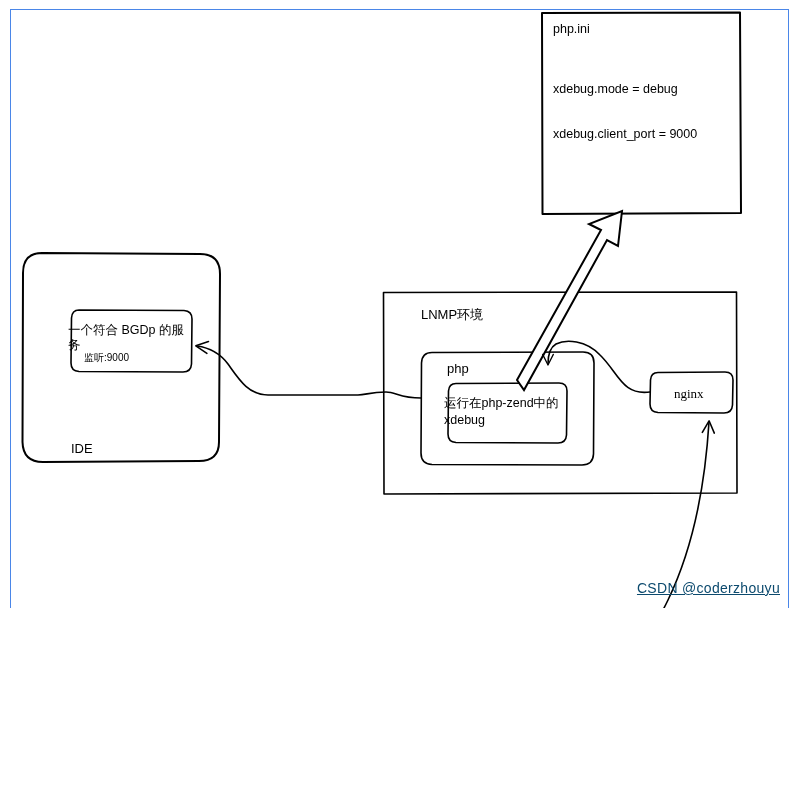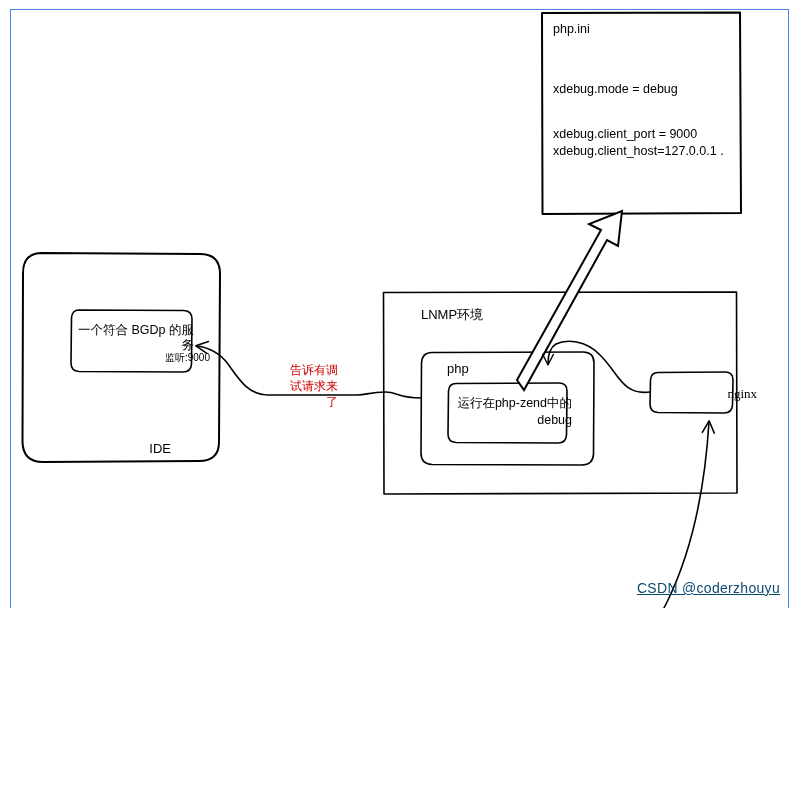--- a/index.html
+++ b/index.html
@@ -31,21 +31,21 @@
     top: 0;
     width: 798px;
     height: 807px;
   }
   .lbl {
     position: absolute;
     font-size: 13px;
     color: #000000;
     line-height: 1.45;
     white-space: pre-line;
-    text-align: right;
+    text-align: left;
   }
   .lbl.left { text-align: left; }
   .mono-ini {
     font-size: 12.5px;
     color: #000000;
     white-space: nowrap;
   }
   #watermark {
     position: absolute;
     right: 18px;
@@ -124,38 +124,34 @@
     </g>
 
     <g>
       <path d="M 388 751 C 520 751 620 700 668 600 C 698 538 706 470 709 422" fill="none" stroke="#000000" stroke-width="1.6" stroke-linecap="round" marker-end="url(#ah)"></path>
     </g>
   </svg>
 
   <div class="lbl left mono-ini" style="left:553px; top:20px;">php.ini</div>
   <div class="lbl left mono-ini" style="left:553px; top:80px;">xdebug.mode = debug</div>
   <div class="lbl left mono-ini" style="left:553px; top:113px;margin-top:12px;">xdebug.client_port = 9000</div>
-  <div class="lbl left mono-ini" style="left:553px; top:142px;">xdebug.client_host=127.0.0.1 .</div>
 
   <div class="lbl" style="left:68px; top:321px; width:126px; font-size:12.5px;">一个符合 BGDp 的服</div>
   <div class="lbl" style="left:68px; top:336px; width:126px; font-size:12.5px;">务</div>
   <div class="lbl" style="left:84px; top:351px; width:126px; font-size:10px;">监听:9000</div>
 
   <div class="lbl" style="left:71px; top:440px; width:100px;">IDE</div>
 
   <div class="lbl left" style="left:421px; top:306px;">LNMP环境</div>
 
   <div class="lbl left" style="left:447px; top:360px;">php</div>
 
   <div class="lbl" style="left:444px; top:394px; width:128px; font-size:12.5px;">运行在php-zend中的</div>
-  <div class="lbl" style="left:444px; top:411px; width:128px; font-size:12.5px;">debug</div>
+  <div class="lbl" style="left:444px; top:411px; width:128px; font-size:12.5px;">xdebug</div>
 
   <div class="lbl" style="left:674px; top:385px; width:83px;font-family:Liberation Serif, serif;">nginx</div>
 
   <div class="lbl" style="left:293px; top:742px; width:80px; font-size:12.5px;">一个请求</div>
 
-  <div class="lbl red" style="left:272px; top:362px; width:66px;">告诉有调
-试请求来
-了</div>
 
   <div id="watermark">CSDN @coderzhouyu</div>
 
 </div>
 
 </body></html>

